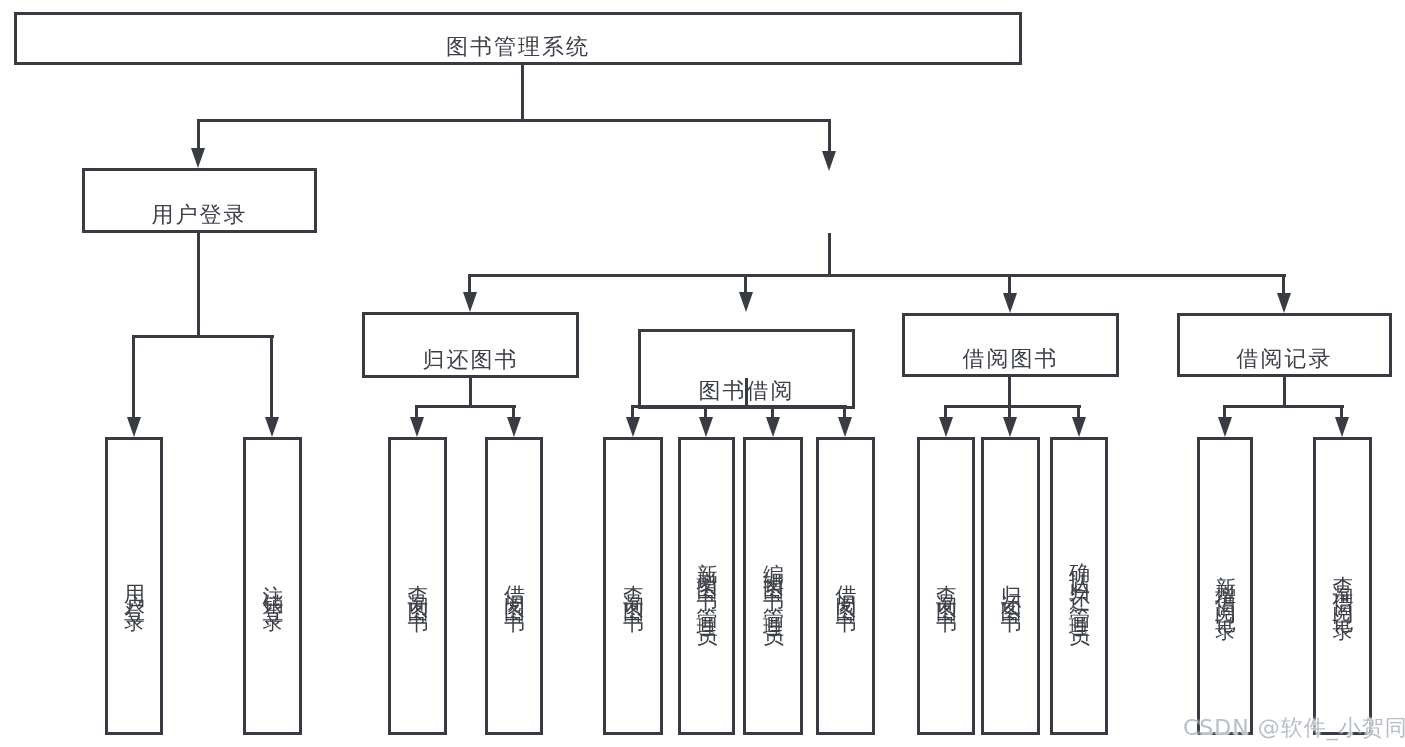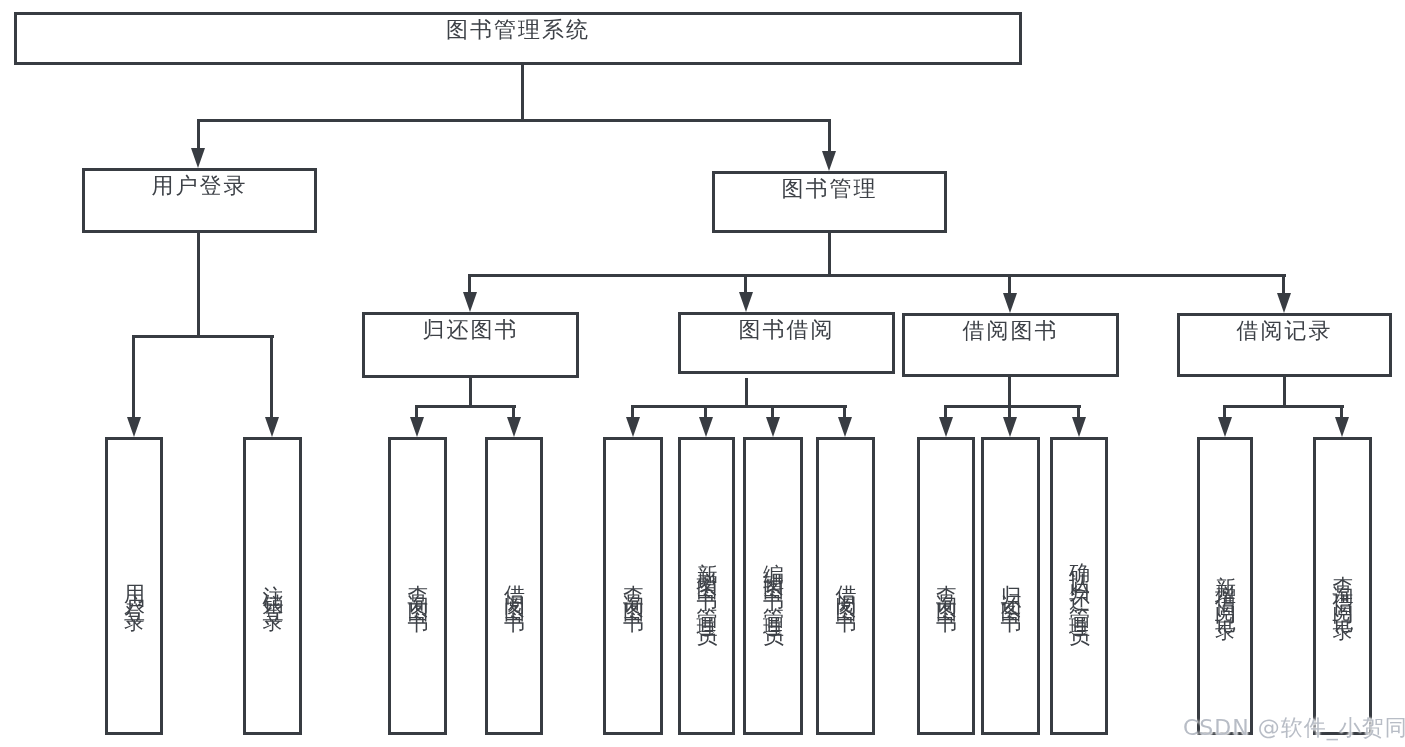--- a/index.html
+++ b/index.html
@@ -8,21 +8,21 @@
     --background:#ffffff;
     --watermark:#b8bdc6;
   }
   html,body{margin:0;padding:0;background:var(--background);}
   #canvas{
     position:relative;width:1405px;height:747px;background:var(--background);
     font-family:"DejaVu Sans","Liberation Sans",sans-serif;overflow:hidden;
   }
   .hbox{
     position:absolute;box-sizing:border-box;border:3px solid var(--line);
-    background:#fff;display:flex;align-items:flex-start;justify-content:center;
+    background:#fff;display:flex;align-items:flex-end;justify-content:center;
     font-size:22px;color:var(--text);letter-spacing:2px;white-space:nowrap;
   }
   .leaf{
     position:absolute;top:437px;height:298px;box-sizing:border-box;
     border:3px solid var(--line);background:#fff;
     display:flex;align-items:center;justify-content:center;
   }
   .vtext{
     writing-mode:vertical-rl;text-orientation:mixed;line-height:1;
     font-size:21px;letter-spacing:9px;color:var(--text);
@@ -46,29 +46,26 @@
 <div id="canvas">
 
   <div class="hbox" style="left:14px;top:12px;width:1008px;height:53px;">
     <span>图书管理系统</span>
   </div>
 
   <div class="hbox" style="left:82px;top:168px;width:235px;height:65px;">
     <span>用户登录</span>
   </div>
 
-  <div class="hbox" style="left:712px;top:171px;width:235px;height:62px;">
-    <span>图书管理</span>
-  </div>
 
   <div class="hbox" style="left:362px;top:312px;width:217px;height:66px;">
     <span>归还图书</span>
   </div>
 
-  <div class="hbox" style="left:638px;top:312px;width:217px;height:62px;margin-left:40px;">
+  <div class="hbox" style="left:638px;top:329px;width:217px;height:80px;">
     <span>图书借阅</span>
   </div>
 
   <div class="hbox" style="left:902px;top:313px;width:217px;height:64px;">
     <span>借阅图书</span>
   </div>
 
   <div class="hbox" style="left:1177px;top:313px;width:215px;height:64px;">
     <span>借阅记录</span>
   </div>

